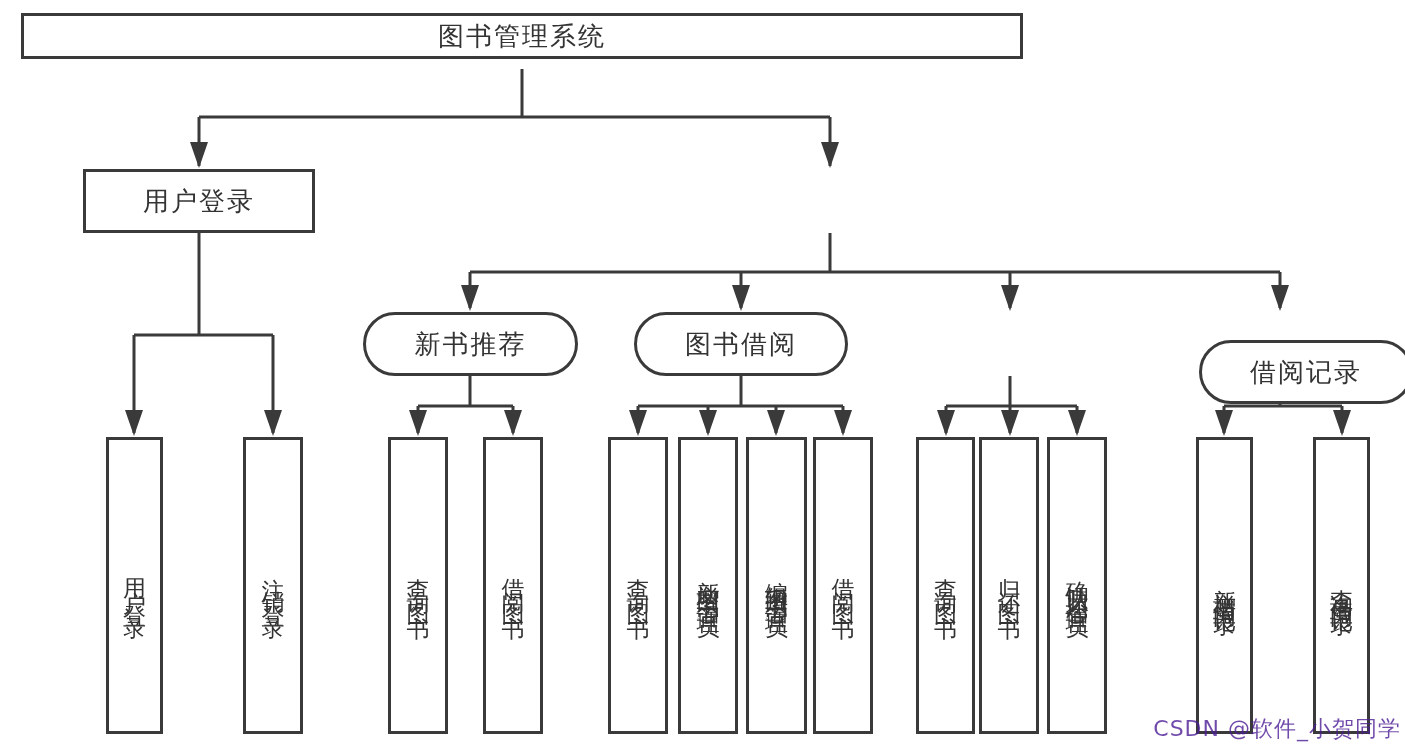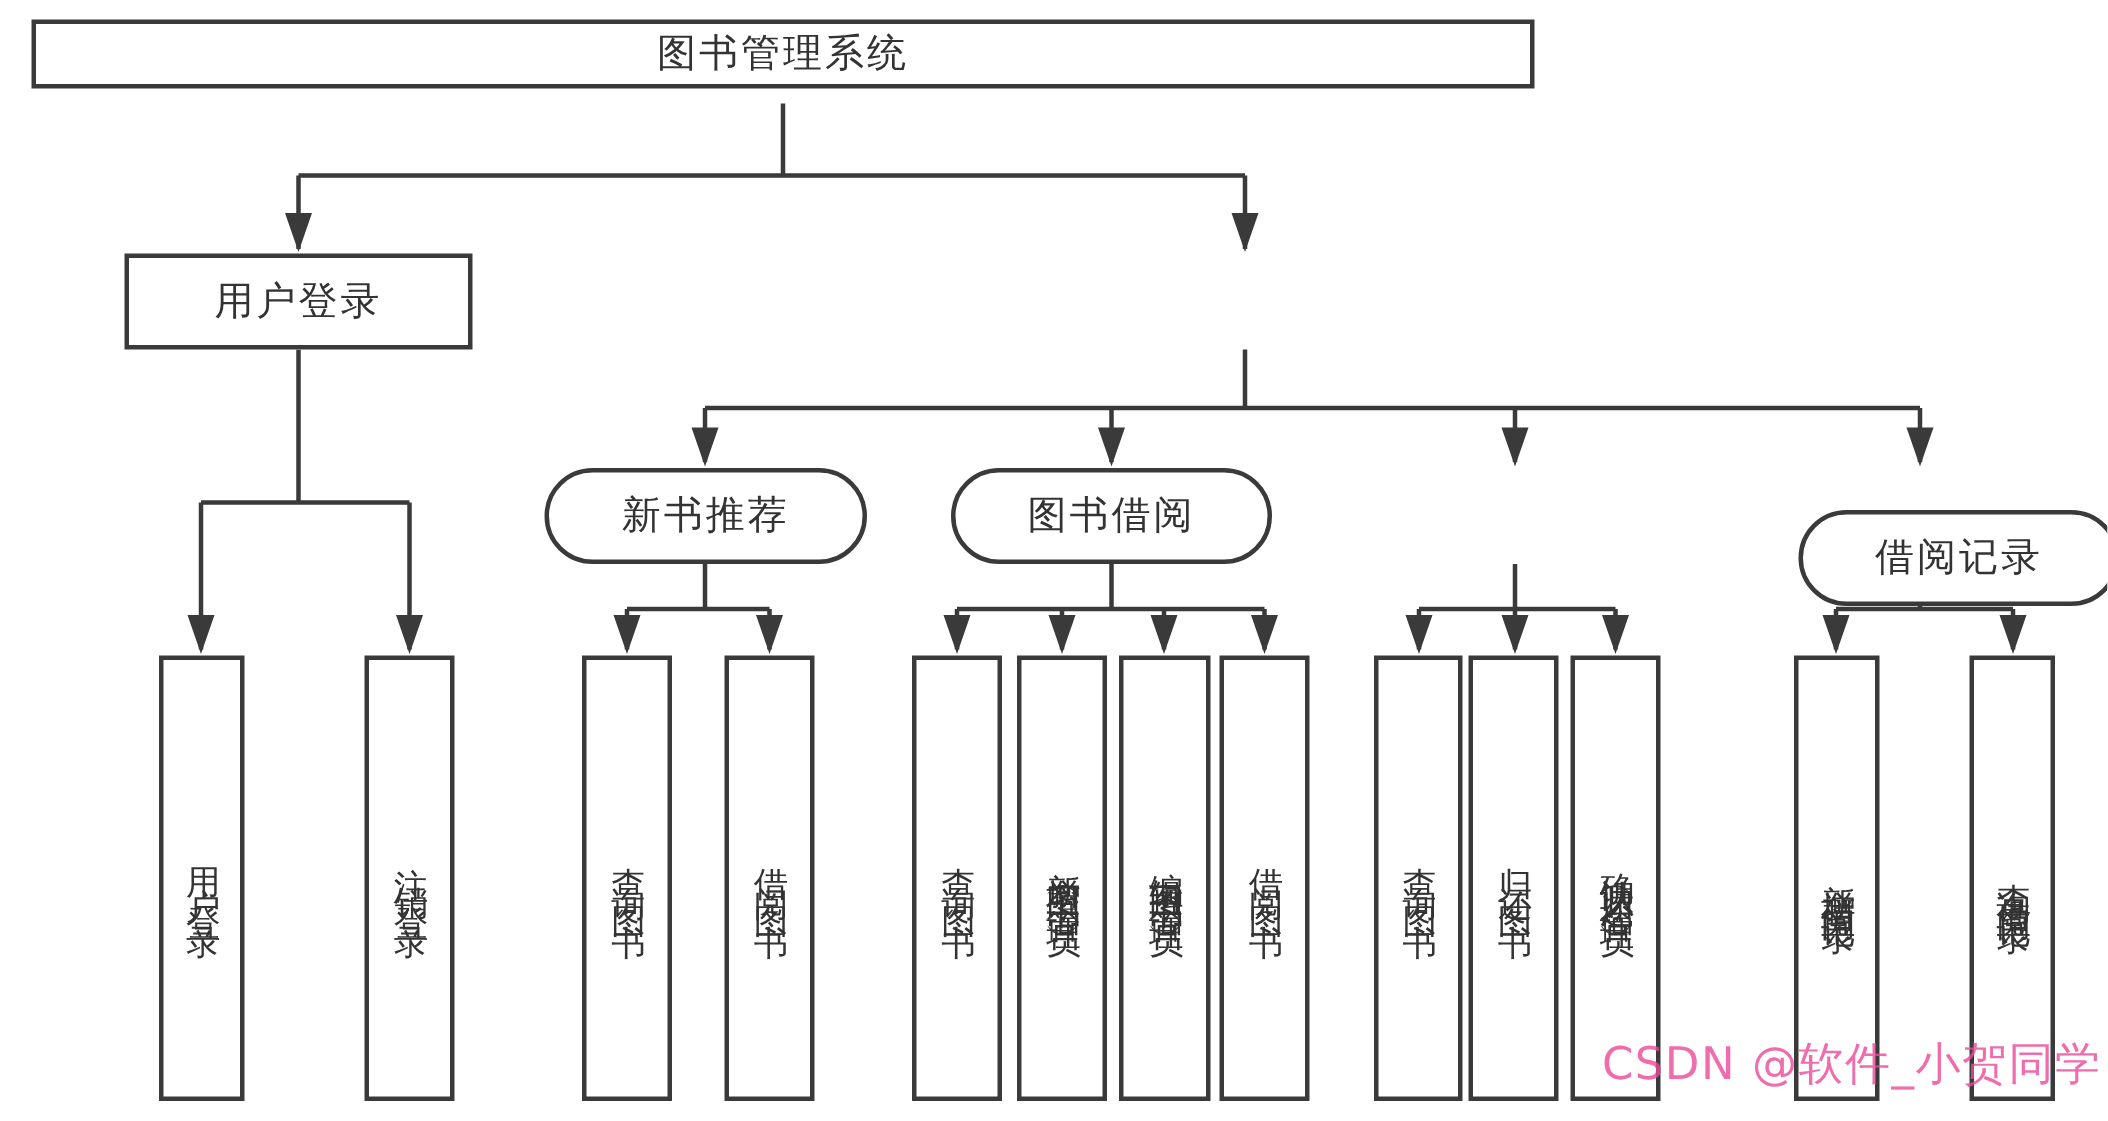--- a/index.html
+++ b/index.html
@@ -40,25 +40,25 @@
     writing-mode:vertical-rl;
     text-orientation:mixed;
     color:#333333;
     font-size:23px;
     line-height:1;
     letter-spacing:13px;
   }
   .vtext.long{letter-spacing:5px;}
   .watermark{
     position:absolute;
-    right:4px;bottom:17px;
+    right:4px;bottom:3px;
     z-index:3;
-    color:#ec4899;
+    color:#4c1d95;
     opacity:0.8;
-    font-size:30px;
+    font-size:22px;
     letter-spacing:1px;
     white-space:nowrap;
   }
 </style>
 </head>
 <body>
 
 <div class="stage">
 
   <svg class="wires" width="1405" height="747" viewBox="0 0 1405 747" fill="none" xmlns="http://www.w3.org/2000/svg">

